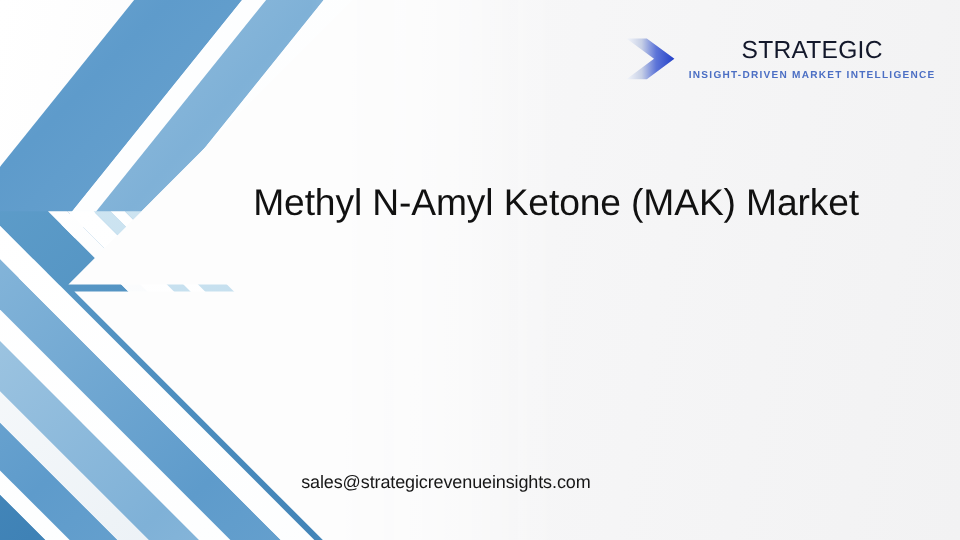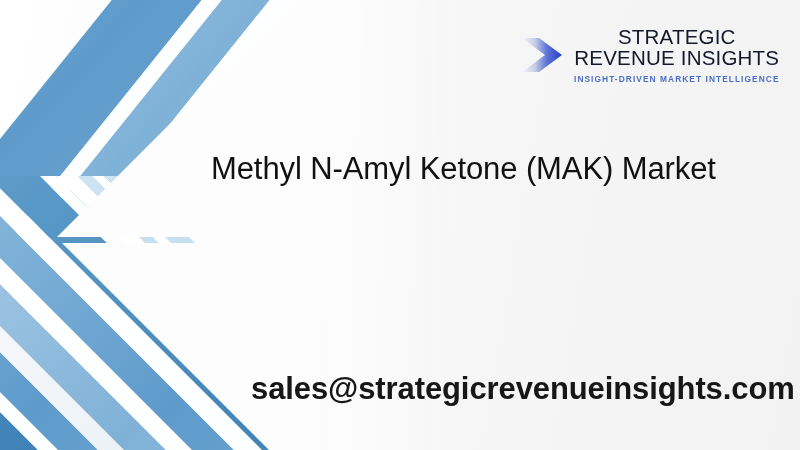--- a/index.html
+++ b/index.html
@@ -87,23 +87,23 @@
     line-height: 1.25;
     letter-spacing: -0.1px;
     white-space: nowrap;
     margin-left: 20px;
   }
 
   
   .email {
     position: absolute;
     left: 251px;
-    top: 371px;
-    font-size: 31px;
-    font-weight: 700;
+    top: 394px;
+    font-size: 15px;
+    font-weight: 400;
     color: #171717;
     letter-spacing: -0.1px;
     white-space: nowrap;
   }
 </style>
 </head>
 <body>
 
 <div class="slide">
 
@@ -213,21 +213,20 @@
             <stop offset="32%" stop-color="#c6cfe6"></stop>
             <stop offset="62%" stop-color="#5d75d8"></stop>
             <stop offset="100%" stop-color="#2340c8"></stop>
           </linearGradient>
         </defs>
         <path d="M3 6 L20 6 L43 23 L20 40 L3 40 L26 23 Z" fill="url(#gMark)"></path>
       </svg>
     </div>
     <div class="logo-text">
       <div class="logo-line1">STRATEGIC</div>
-      <div class="logo-line2">REVENUE INSIGHTS</div>
       <div class="logo-tagline">INSIGHT-DRIVEN MARKET INTELLIGENCE</div>
     </div>
   </div>
 
   <div class="title">Methyl N-Amyl Ketone (MAK) Market</div>
 
   <div class="email">sales@strategicrevenueinsights.com</div>
 
 </div>
 

